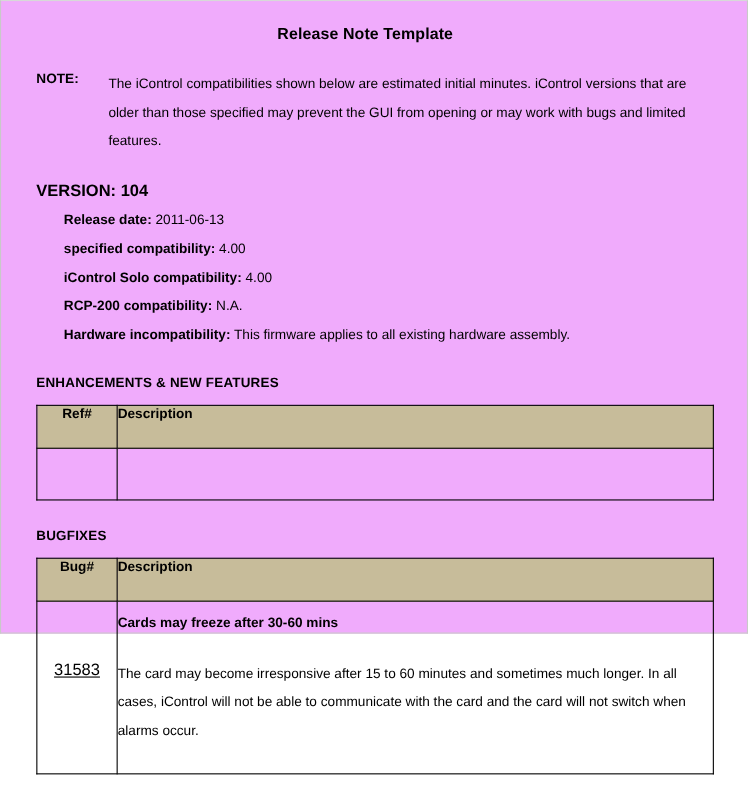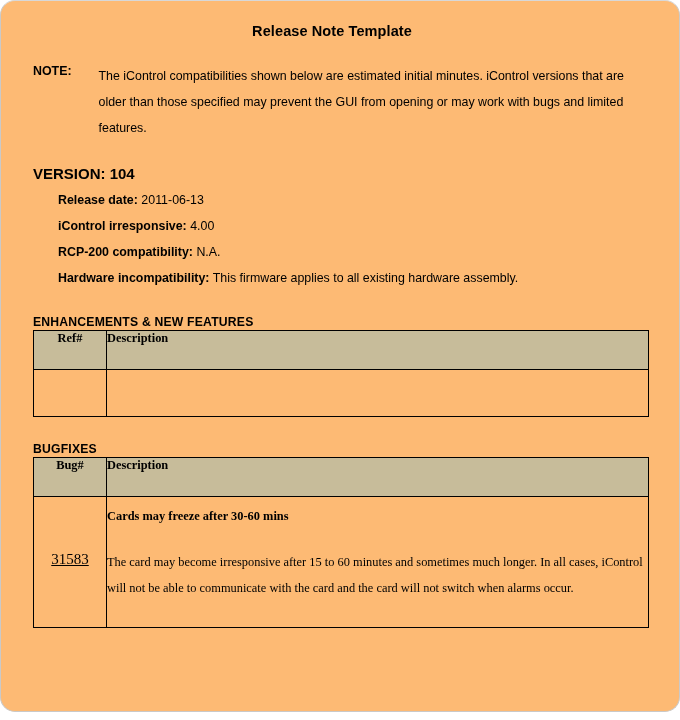--- a/index.html
+++ b/index.html
@@ -10,28 +10,27 @@
   body {
     width: 680px;
     height: 720px;
     font-family: "Liberation Sans", sans-serif;
     color: #000000;
     overflow: hidden;
   }
   .page {
     position: relative;
     width: 680px;
-    height: 712px;
+    height: 576px;
     box-sizing: border-box;
-    background: #fdba74;
+    background: #f0abfc;
     border-left: 1px solid #c9c9c9;
     border-right: 1px solid #c9c9c9;
     border-top: 1px solid #d8d8d8;
     border-bottom: 1px solid #c9c9c9;
-    border-radius: 15px;
   }
   .doc-title {
     text-align: center;
     font-size: 14.5px;
     font-weight: bold;
     letter-spacing: 0.1px;
     margin: 22px 0 0 0;
     padding-right: 16px;
   }
 
@@ -95,23 +94,22 @@
   }
   #enh-heading { margin-top: 24px; }
   #bug-heading { margin-top: 25px; }
 
   
   table.rn-table {
     border-collapse: collapse;
     margin-left: 32px;
     width: 616px;
     table-layout: fixed;
-    margin-top: 1px;
+    margin-top: 13px;
     border: 1.4px solid #000000;
-    font-family: Liberation Serif, serif;
   }
   table.rn-table th,
   table.rn-table td {
     border: 1.4px solid #000000;
     vertical-align: top;
     padding: 0;
   }
   table.rn-table thead th {
     background: #c7bc9a;
     height: 38px;
@@ -168,21 +166,25 @@
   </div>
 
   <div class="version-block">
     <div class="version-head">VERSION: 104</div>
     <ul class="version-list">
       <li class="version-row">
         <span class="k">Release date:</span>
         <span class="v">2011-06-13</span>
       </li>
       <li class="version-row">
-        <span class="k">iControl irresponsive:</span>
+        <span class="k">specified compatibility:</span>
+        <span class="v">4.00</span>
+      </li>
+      <li class="version-row">
+        <span class="k">iControl Solo compatibility:</span>
         <span class="v">4.00</span>
       </li>
       <li class="version-row">
         <span class="k">RCP-200 compatibility:</span>
         <span class="v">N.A.</span>
       </li>
       <li class="version-row">
         <span class="k">Hardware incompatibility:</span>
         <span class="v">This firmware applies to all existing hardware assembly.</span>
       </li>

